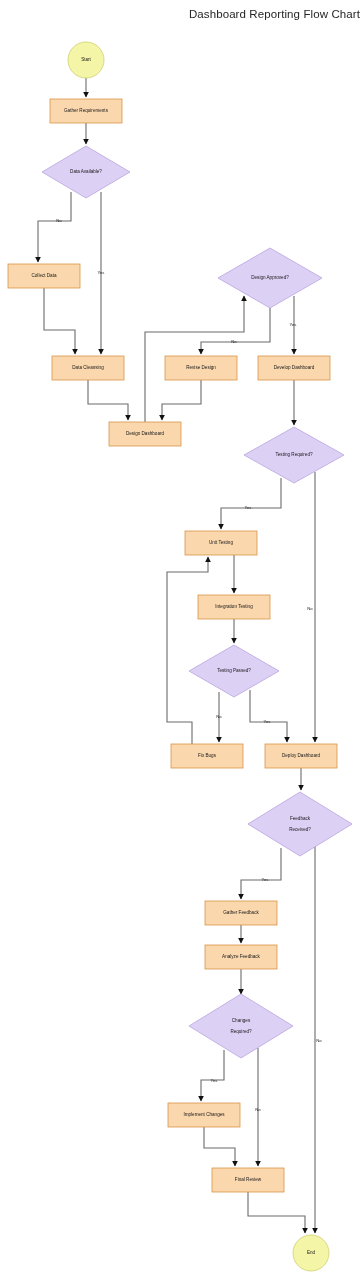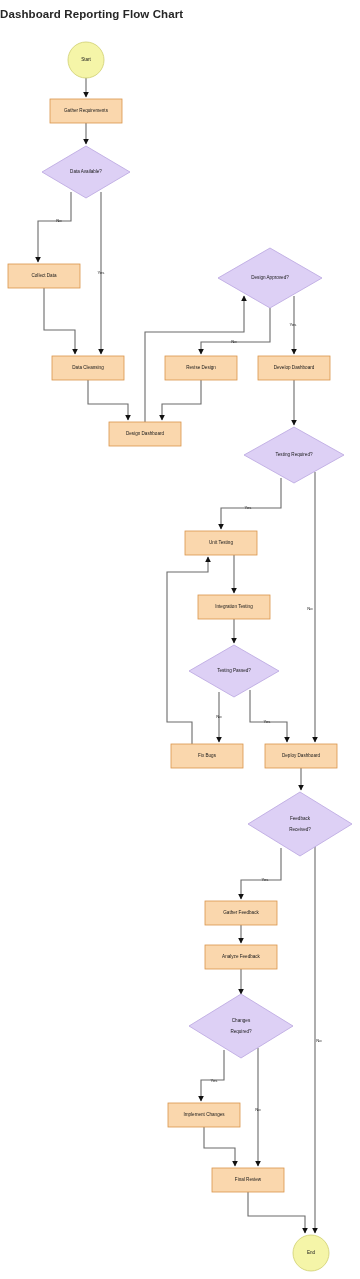--- a/index.html
+++ b/index.html
@@ -16,23 +16,23 @@
   #chart-root {
     position: relative;
     width: 360px;
     height: 1279px;
   }
   .chart-title {
     position: absolute;
     top: 8px;
     left: 0;
     width: 360px;
-    text-align: left;
+    text-align: right;
     font-size: 11.5px;
-    font-weight: bold;
+    font-weight: normal;
     color: #262626;
     letter-spacing: 0.1px;
   }
   svg#flow {
     position: absolute;
     top: 0;
     left: 0;
   }
   .node-label {
     font-family: "Liberation Sans", sans-serif;

